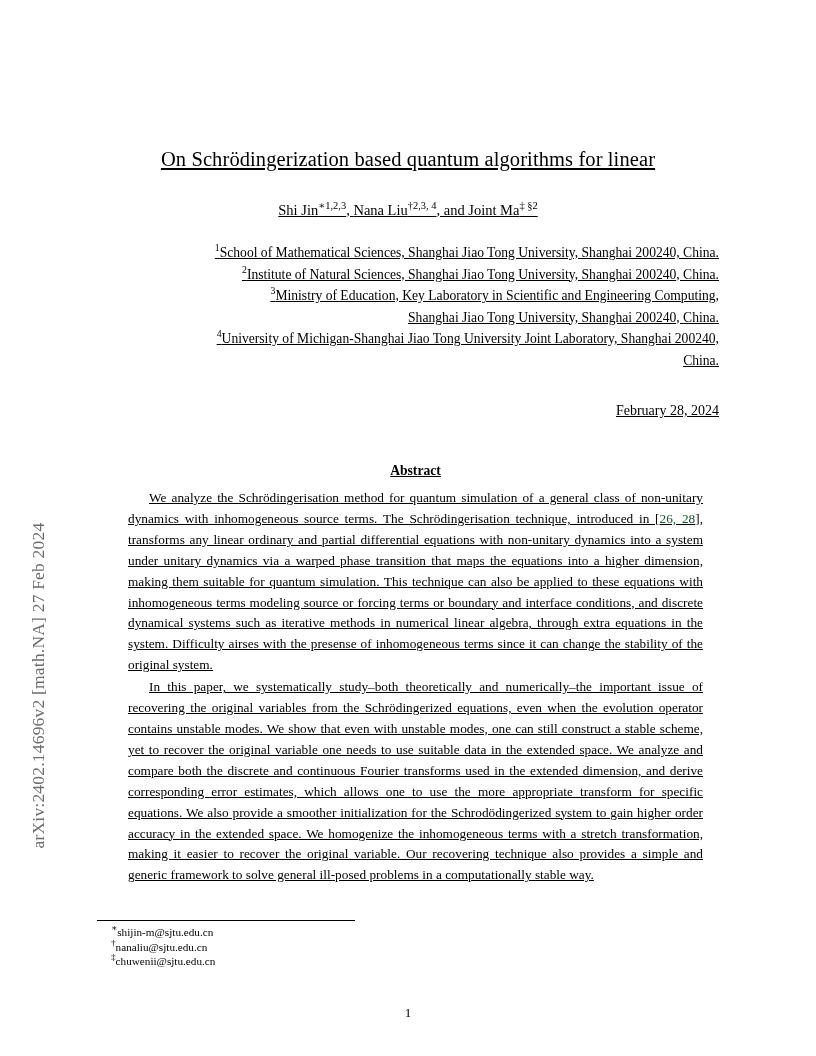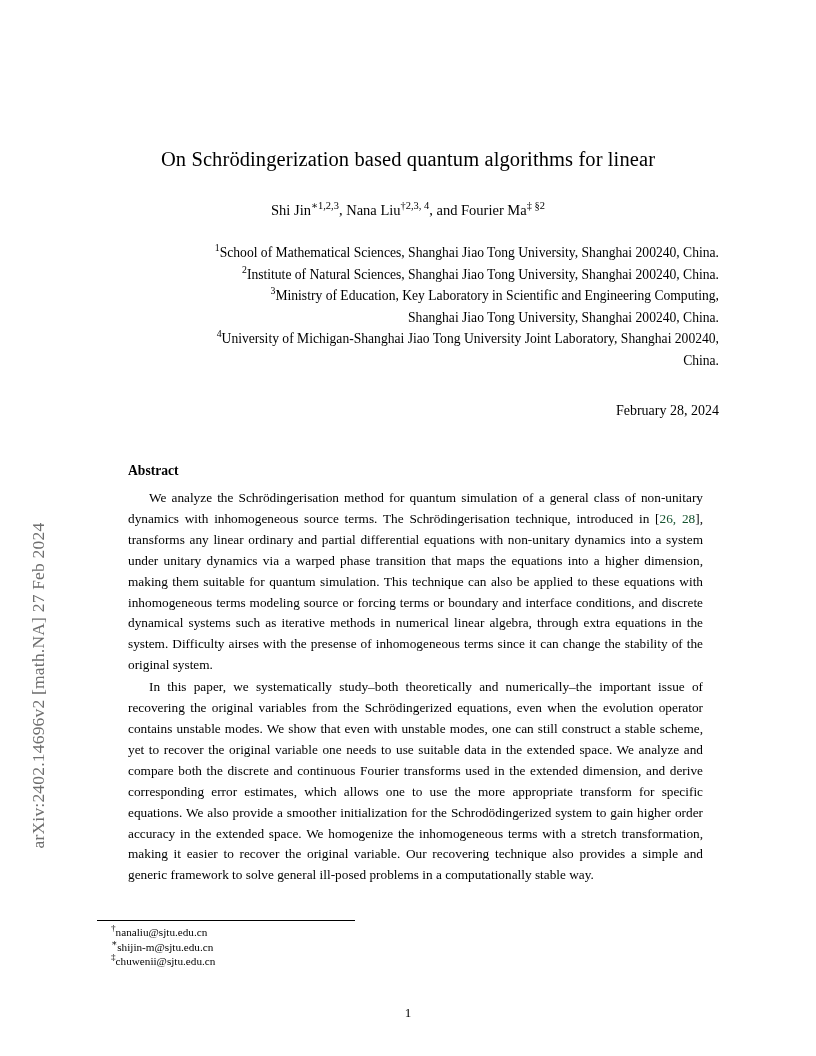--- a/index.html
+++ b/index.html
@@ -39,20 +39,21 @@
     white-space: nowrap;
   }
 
   
   .page {
     position: absolute;
     left: 97px;
     top: 0px;
     width: 622px;
     height: 1050px;
+    text-decoration: underline;
   }
 
   
   .title-block {
     margin-top: 142px;
     text-align: center;
   }
   .title-line {
     font-size: 20.5px;
     line-height: 34px;
@@ -96,21 +97,21 @@
     font-size: 14px;
   }
 
   
   .abstract-block {
     margin-top: 44px;
     padding-left: 31px;
     padding-right: 16px;
   }
   .abstract-heading {
-    text-align: left;
+    text-align: center;
     font-weight: bold;
     font-size: 13.6px;
     margin-bottom: 9px;
   }
   .abstract-para {
     font-size: 13.3px;
     line-height: 20.9px;
     text-align: justify;
     text-indent: 21px;
     margin: 0;
@@ -166,21 +167,21 @@
   <div class="stamp-text">arXiv:2402.14696v2  [math.NA]  27 Feb 2024</div>
 </div>
 
 <div class="page">
 
   <div class="title-block">
     <div class="title-line">On Schrödingerization based quantum algorithms for linear</div>
   </div>
 
   <div class="authors">
-    <span>Shi Jin</span><sup class="mark">∗1,2,3</sup><span>, </span><span>Nana Liu</span><sup class="mark">†2,3, 4</sup><span>, and </span><span>Fourier Ma</span><sup class="mark">‡ §2</sup>
+    <span>Shi Jin</span><sup class="mark">∗1,2,3</sup><span>, </span><span>Nana Liu</span><sup class="mark">†2,3, 4</sup><span>, and </span><span>Joint Ma</span><sup class="mark">‡ §2</sup>
   </div>
 
   <div class="affiliations">
     <div class="aff-line">
       <sup class="affnum">1</sup><span>School of Mathematical Sciences, Shanghai Jiao Tong University, Shanghai 200240, China.</span>
     </div>
     <div class="aff-line">
       <sup class="affnum">2</sup><span>Institute of Natural Sciences, Shanghai Jiao Tong University, Shanghai 200240, China.</span>
     </div>
     <div class="aff-line">
@@ -202,24 +203,24 @@
   <div class="abstract-block">
     <div class="abstract-heading">Abstract</div>
     <p class="abstract-para"><span>We analyze the Schrödingerisation method for quantum simulation of a general class of non-unitary dynamics with inhomogeneous source terms. The Schrödingerisation technique, introduced in [</span><span class="cite">26, 28</span><span>], transforms any linear ordinary and partial differential equations with non-unitary dynamics into a system under unitary dynamics via a warped phase transition that maps the equations into a higher dimension, making them suitable for quantum simulation. This technique can also be applied to these equations with inhomogeneous terms modeling source or forcing terms or boundary and interface conditions, and discrete dynamical systems such as iterative methods in numerical linear algebra, through extra equations in the system. Difficulty airses with the presense of inhomogeneous terms since it can change the stability of the original system.</span></p>
     <p class="abstract-para">In this paper, we systematically study–both theoretically and numerically–the important issue of recovering the original variables from the Schrödingerized equations, even when the evolution operator contains unstable modes. We show that even with unstable modes, one can still construct a stable scheme, yet to recover the original variable one needs to use suitable data in the extended space. We analyze and compare both the discrete and continuous Fourier transforms used in the extended dimension, and derive corresponding error estimates, which allows one to use the more appropriate transform for specific equations. We also provide a smoother initialization for the Schrodödingerized system to gain higher order accuracy in the extended space. We homogenize the inhomogeneous terms with a stretch transformation, making it easier to recover the original variable. Our recovering technique also provides a simple and generic framework to solve general ill-posed problems in a computationally stable way.</p>
   </div>
 
   <div class="footnote-area">
     <div class="footnote-rule"></div>
     <div class="footnotes">
       <div class="footnote">
-        <sup>†</sup><span>nanaliu@sjtu.edu.cn</span>
+        <sup>∗</sup><span>shijin-m@sjtu.edu.cn</span>
       </div>
       <div class="footnote">
-        <sup>∗</sup><span>shijin-m@sjtu.edu.cn</span>
+        <sup>†</sup><span>nanaliu@sjtu.edu.cn</span>
       </div>
       <div class="footnote">
         <sup>‡</sup><span>chuwenii@sjtu.edu.cn</span>
       </div>
     </div>
   </div>
 
   <div class="page-number">1</div>
 
 </div>

